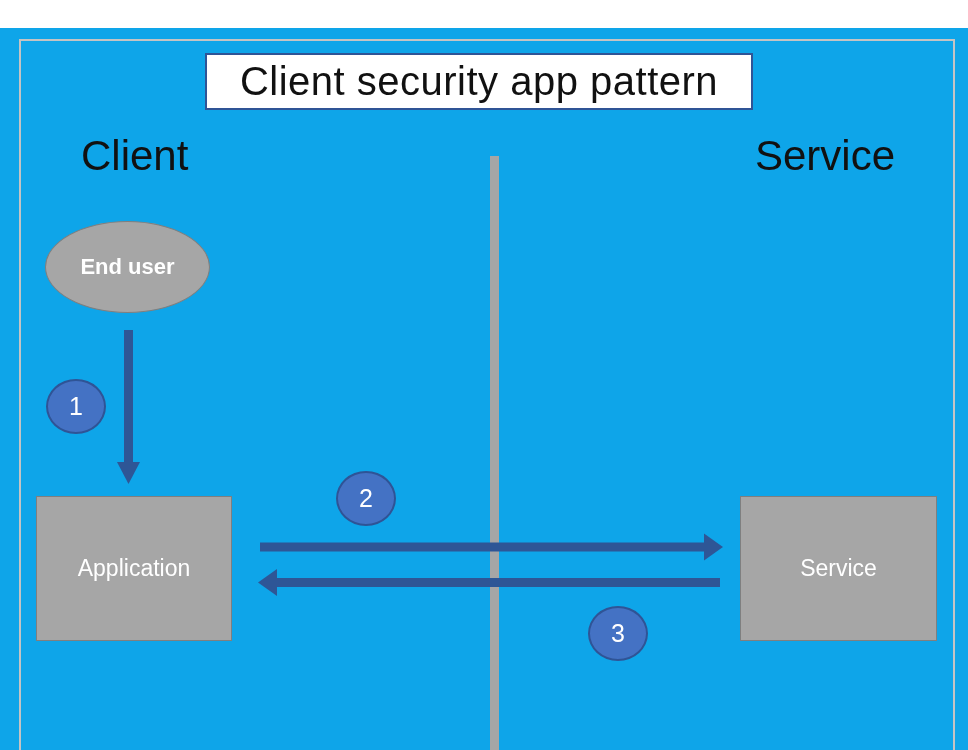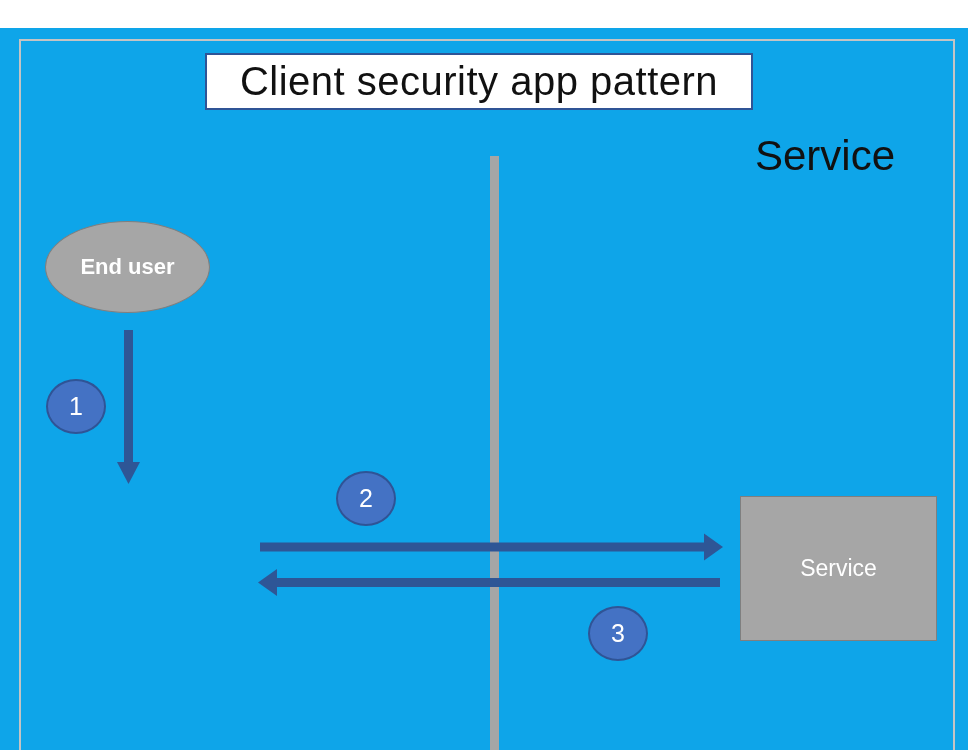--- a/index.html
+++ b/index.html
@@ -113,29 +113,33 @@
 <body>
 
 <div class="canvas">
 
   <div class="frame"></div>
 
   <div class="title-box">
     <span>Client security app pattern</span>
   </div>
 
+  <div class="col-label left">Client</div>
 
   <div class="col-label right">Service</div>
 
   <div class="divider"></div>
 
   <div class="node ellipse">
     <span>End user</span>
   </div>
 
+  <div class="node box-application">
+    <span>Application</span>
+  </div>
 
   <div class="node box-service">
     <span>Service</span>
   </div>
 
   <svg class="arrows" viewBox="0 0 968 750" xmlns="http://www.w3.org/2000/svg">
 
     <g>
       <line x1="128.5" y1="302" x2="128.5" y2="436" style="stroke:var(--arrow-blue); stroke-width:9;"></line>
       <polygon points="117,434 140,434 128.5,456" style="fill:var(--arrow-blue);"></polygon>

